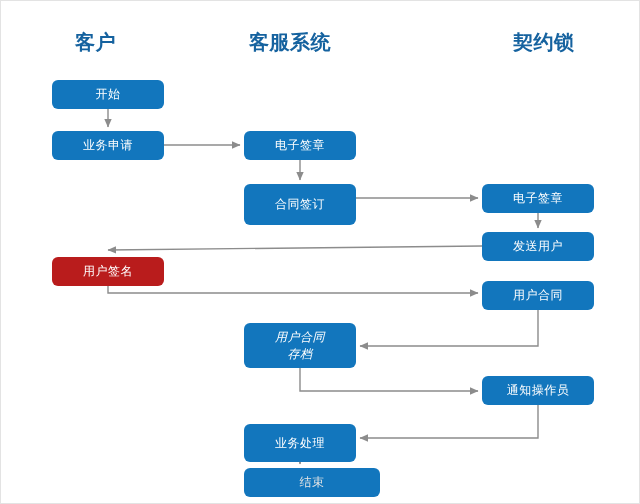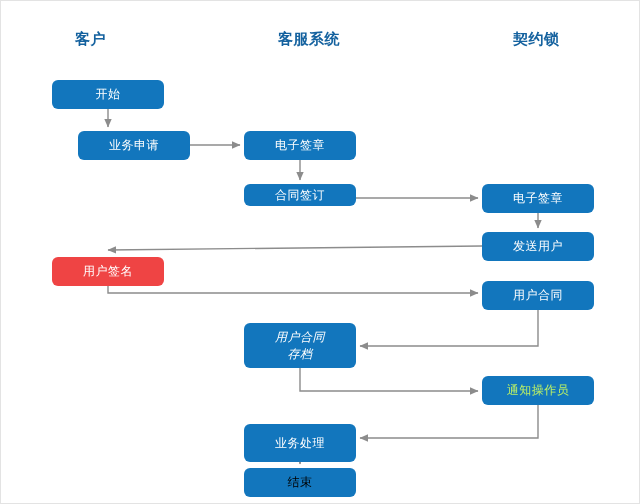--- a/index.html
+++ b/index.html
@@ -21,21 +21,21 @@
     position: absolute;
     left: 0;
     top: 0;
     width: 640px;
     height: 504px;
   }
   .lane-header {
     position: absolute;
     color: #15629f;
     font-weight: bold;
-    font-size: 15px;
+    font-size: 20px;
     letter-spacing: 0.5px;
     white-space: nowrap;
     line-height: 1;
   }
   .node {
     position: absolute;
     background: #1276bd;
     color: #ffffff;
     border-radius: 6px;
     display: flex;
@@ -70,32 +70,32 @@
         <path d="M107,285 L107,292 L477,292" fill="none" stroke="#8c8c8c" stroke-width="1.4" marker-end="url(#arrow-end)"></path>
         <path d="M537,309 L537,345 L359,345" fill="none" stroke="#8c8c8c" stroke-width="1.4" marker-end="url(#arrow-end)"></path>
         <path d="M299,367 L299,390 L477,390" fill="none" stroke="#8c8c8c" stroke-width="1.4" marker-end="url(#arrow-end)"></path>
         <path d="M537,404 L537,437 L359,437" fill="none" stroke="#8c8c8c" stroke-width="1.4" marker-end="url(#arrow-end)"></path>
         <path d="M299,452 L299,463" fill="none" stroke="#8c8c8c" stroke-width="1.4" marker-end="url(#arrow-end)"></path>
       </g>
   </svg>
 
   <div id="lanes-group">
       <div class="lane-header" style="left: 74px; top: 31px; color: rgb(21, 98, 159);">客户</div>
-      <div class="lane-header" style="left: 248px; top: 31px; color: rgb(21, 98, 159); margin-left: 29px;">客服系统</div>
+      <div class="lane-header" style="left: 248px; top: 31px; color: rgb(21, 98, 159);">客服系统</div>
       <div class="lane-header" style="left: 512px; top: 31px; color: rgb(21, 98, 159);">契约锁</div>
     </div>
   <div id="nodes-group">
       <div class="node" style="left: 51px; top: 79px; width: 112px; height: 29px; background: rgb(18, 118, 189); color: rgb(255, 255, 255);">开始</div>
-      <div class="node" style="left: 51px; top: 130px; width: 112px; height: 29px; background: rgb(18, 118, 189); color: rgb(255, 255, 255); margin-left: 26px;">业务申请</div>
+      <div class="node" style="left: 51px; top: 130px; width: 112px; height: 29px; background: rgb(18, 118, 189); color: rgb(255, 255, 255);">业务申请</div>
       <div class="node" style="left: 243px; top: 130px; width: 112px; height: 29px; background: rgb(18, 118, 189); color: rgb(255, 255, 255);">电子签章</div>
-      <div class="node" style="left: 243px; top: 183px; width: 112px; height: 22px; background: rgb(18, 118, 189); color: rgb(255, 255, 255);">合同签订</div>
+      <div class="node" style="left: 243px; top: 183px; width: 112px; height: 41px; background: rgb(18, 118, 189); color: rgb(255, 255, 255);">合同签订</div>
       <div class="node" style="left: 481px; top: 183px; width: 112px; height: 29px; background: rgb(18, 118, 189); color: rgb(255, 255, 255);">电子签章</div>
       <div class="node" style="left: 481px; top: 231px; width: 112px; height: 29px; background: rgb(18, 118, 189); color: rgb(255, 255, 255);">发送用户</div>
-      <div class="node" style="left: 51px; top: 256px; width: 112px; height: 29px; background: #ef4444; color: rgb(255, 255, 255);">用户签名</div>
+      <div class="node" style="left: 51px; top: 256px; width: 112px; height: 29px; background: #b91c1c; color: rgb(255, 255, 255);">用户签名</div>
       <div class="node" style="left: 481px; top: 280px; width: 112px; height: 29px; background: rgb(18, 118, 189); color: rgb(255, 255, 255);">用户合同</div>
       <div class="node" style="left: 243px; top: 322px; width: 112px; height: 45px; background: rgb(18, 118, 189); color: rgb(255, 255, 255); font-style: italic;">用户合同
 存档</div>
-      <div class="node" style="left: 481px; top: 375px; width: 112px; height: 29px; background: rgb(18, 118, 189); color: #bef264;">通知操作员</div>
+      <div class="node" style="left: 481px; top: 375px; width: 112px; height: 29px; background: rgb(18, 118, 189); color: #ffffff;">通知操作员</div>
       <div class="node" style="left: 243px; top: 423px; width: 112px; height: 38px; background: rgb(18, 118, 189); color: rgb(255, 255, 255);">业务处理</div>
-      <div class="node" style="left: 243px; top: 467px; width: 112px; height: 29px; background: rgb(18, 118, 189); color: #000000;">结束</div>
+      <div class="node" style="left: 243px; top: 467px; width: 136px; height: 29px; background: rgb(18, 118, 189); color: #e5e5e5;">结束</div>
     </div>
 
 </div>
 
 </body></html>

